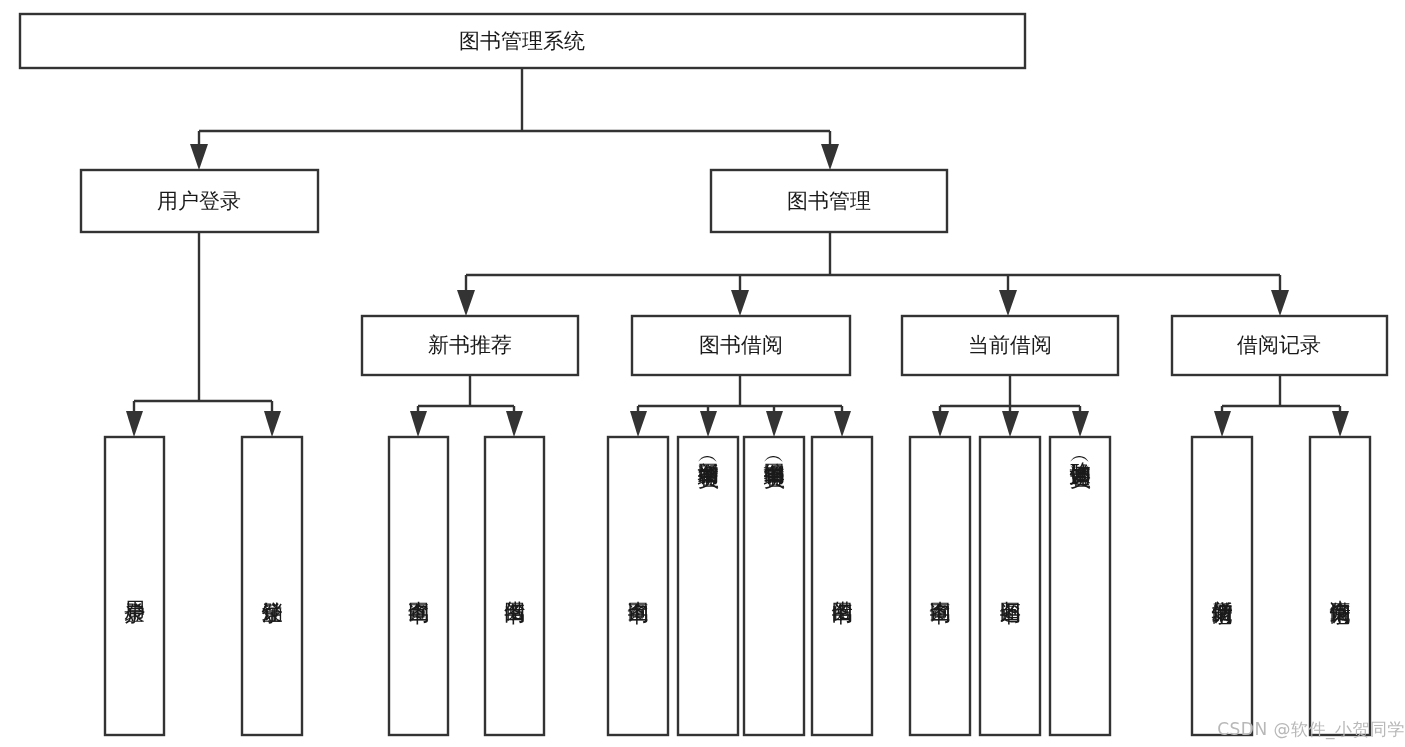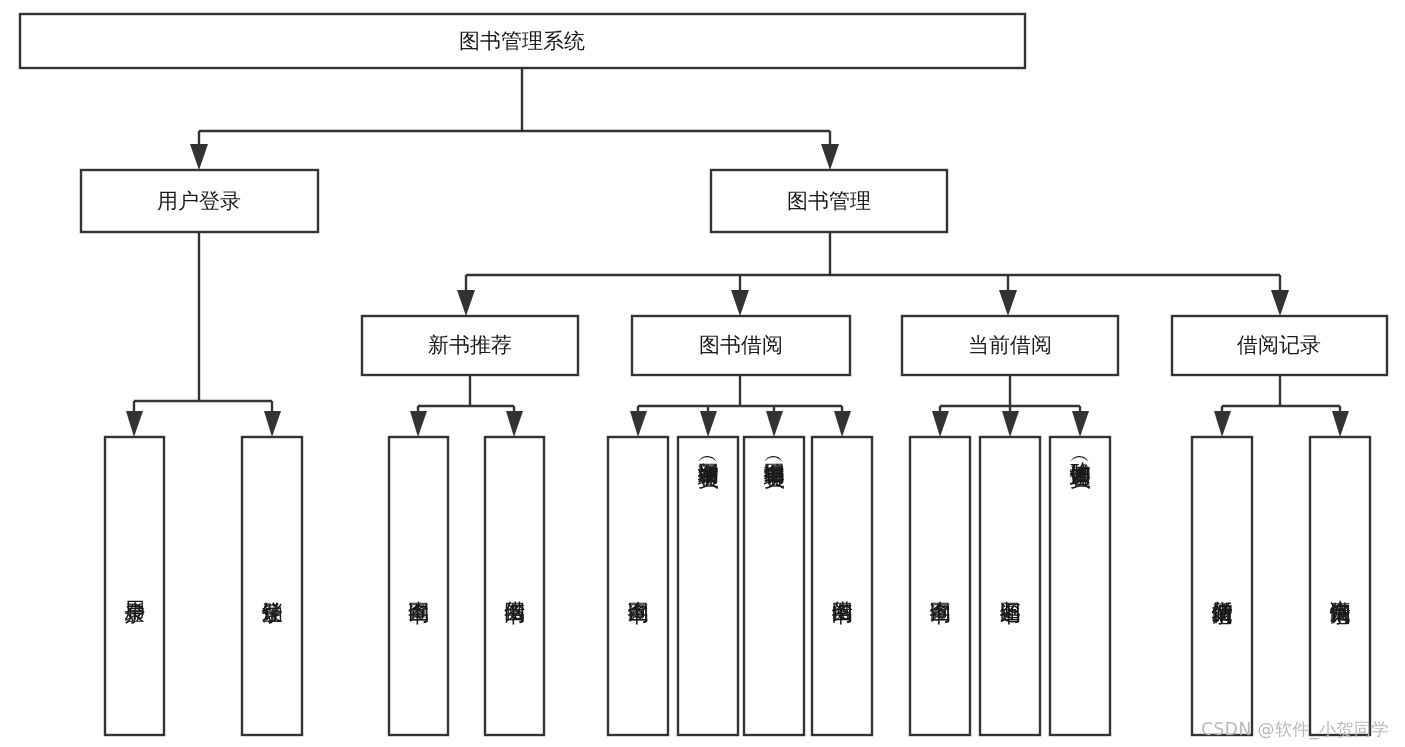--- a/index.html
+++ b/index.html
@@ -60,21 +60,21 @@
     font-size: 21px;
     line-height: 1.16;
     color: #1a1a1a;
     letter-spacing: 1px;
     white-space: nowrap;
     pointer-events: none;
     user-select: none;
   }
   .watermark {
     position: absolute;
-    right: 16px;
+    right: 0;
     bottom: 6px;
     font-family: "DejaVu Sans", "Liberation Sans", sans-serif;
     font-size: 17px;
     color: #b8b8b8;
     letter-spacing: 0.5px;
     white-space: nowrap;
   }
 </style>
 </head>
 <body>

